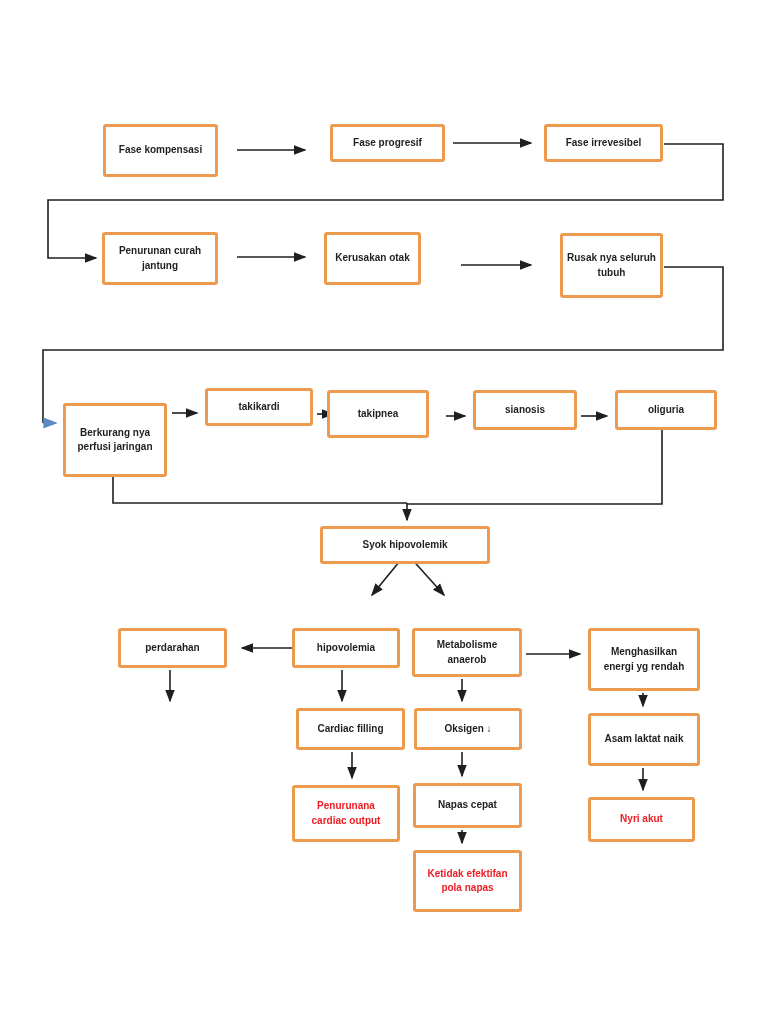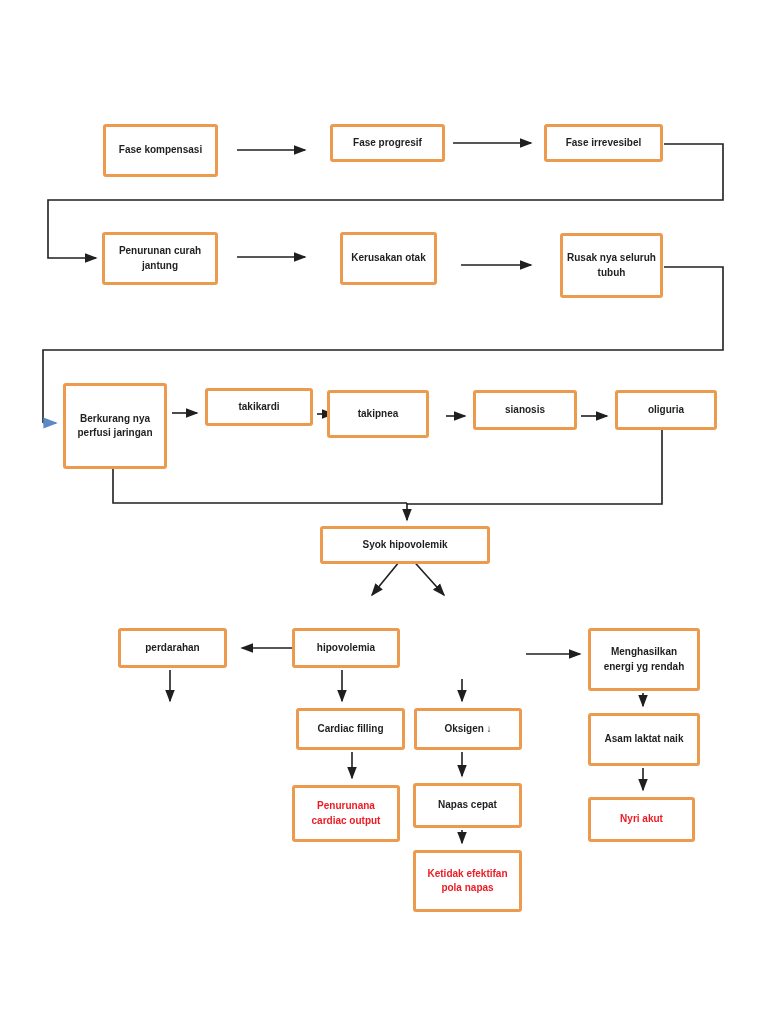--- a/index.html
+++ b/index.html
@@ -63,33 +63,34 @@
     <path class="conn" d="M462,752 V776" marker-end="url(#ah)"></path>
     <path class="conn" d="M643,768 V790" marker-end="url(#ah)"></path>
     <path class="conn" d="M462,830 V843" marker-end="url(#ah)"></path>
   </svg>
 
   <div class="node" style="left:103px;top:124px;width:115px;height:53px">Fase kompensasi</div>
   <div class="node" style="left:330px;top:124px;width:115px;height:36px">Fase progresif</div>
   <div class="node" style="left:544px;top:124px;width:119px;height:36px">Fase irrevesibel</div>
 
   <div class="node" style="left:102px;top:232px;width:116px;height:53px">Penurunan curah jantung</div>
-  <div class="node" style="left:340px;top:232px;width:97px;height:53px">Kerusakan otak</div>
+  <div class="node" style="left:324px;top:232px;width:97px;height:53px">Kerusakan otak</div>
   <div class="node" style="left:560px;top:233px;width:103px;height:65px">Rusak nya seluruh tubuh</div>
 
-  <div class="node" style="left:63px;top:383px;width:104px;height:86px">Berkurang nya perfusi jaringan</div>
+  <div class="node" style="left:63px;top:403px;width:104px;height:74px">Berkurang nya perfusi jaringan</div>
   <div class="node" style="left:205px;top:388px;width:108px;height:36px">takikardi</div>
   <div class="node" style="left:327px;top:390px;width:102px;height:48px">takipnea</div>
   <div class="node" style="left:473px;top:390px;width:104px;height:40px">sianosis</div>
   <div class="node" style="left:615px;top:390px;width:102px;height:40px">oliguria</div>
 
   <div class="node" style="left:320px;top:526px;width:170px;height:28px">Syok hipovolemik</div>
 
   <div class="node" style="left:118px;top:628px;width:109px;height:40px">perdarahan</div>
   <div class="node" style="left:292px;top:628px;width:108px;height:40px">hipovolemia</div>
+  <div class="node" style="left:412px;top:628px;width:110px;height:49px">Metabolisme anaerob</div>
   <div class="node" style="left:588px;top:628px;width:112px;height:63px">Menghasilkan energi yg rendah</div>
 
   <div class="node" style="left:296px;top:708px;width:109px;height:42px">Cardiac filling</div>
   <div class="node" style="left:414px;top:708px;width:108px;height:42px">Oksigen ↓</div>
   <div class="node red" style="left:292px;top:785px;width:108px;height:57px">Penurunana cardiac output</div>
 
   <div class="node" style="left:588px;top:713px;width:112px;height:53px">Asam laktat naik</div>
   <div class="node" style="left:413px;top:783px;width:109px;height:45px">Napas cepat</div>
   <div class="node red" style="left:588px;top:797px;width:107px;height:45px">Nyri akut</div>
 

